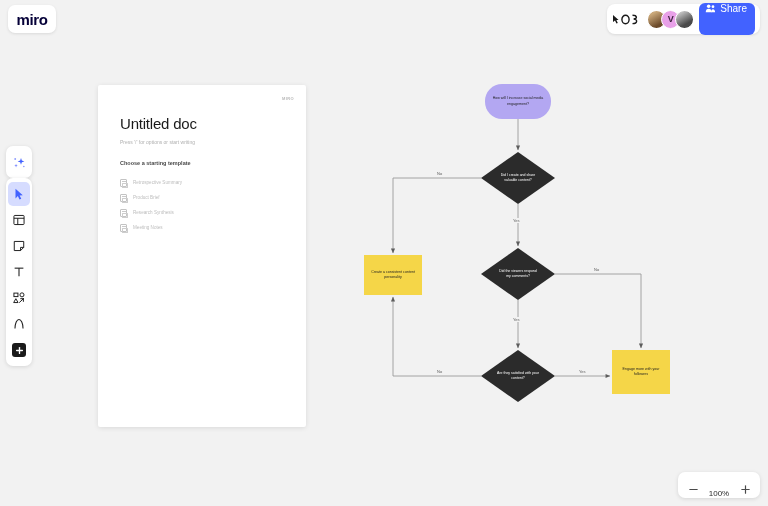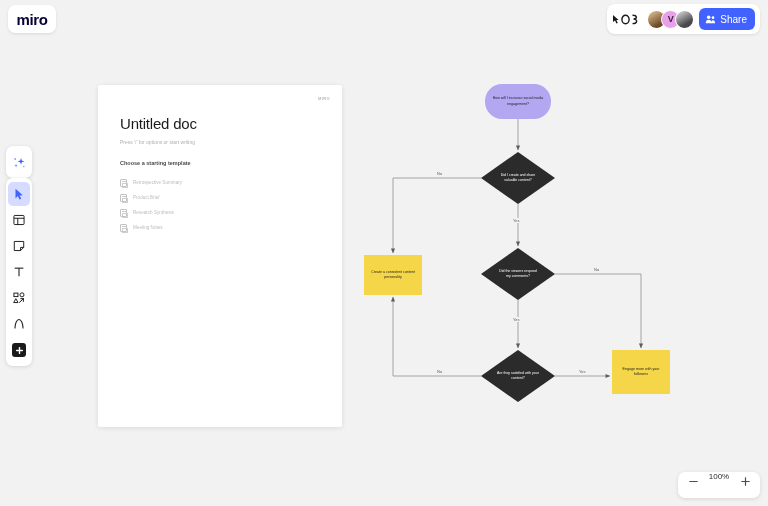--- a/index.html
+++ b/index.html
@@ -40,23 +40,23 @@
     border: 1.5px solid #fff; margin-left: -5px;
     display: flex; align-items: center; justify-content: center;
     font-size: 9px; color: #fff; font-weight: 600;
     overflow: hidden; position: relative;
   }
   .avatar:first-child { margin-left: 0; }
   .av1 { background: linear-gradient(150deg,#caa87a 20%,#6b4a2a 75%); }
   .av2 { background: #e8a0e8; color: #3b1f3b; }
   .av3 { background: linear-gradient(150deg,#cfcfcf 10%,#4a4a4a 70%); }
   .share-btn {
-    display: flex; align-items: center; gap: 4px;
+    display: flex; align-items: flex-start; gap: 4px;
     background: #4262ff; color: #fff;
-    border-radius: 6px; height: 22px; padding: 0 8px 0 6px;
+    border-radius: 6px; height: 32px; padding: 0 8px 0 6px;
     font-size: 10px; font-weight: 500; border: none; cursor: pointer;
   }
   .share-btn svg { display: block; }
 
   
   .tool-panel {
     position: absolute; left: 6px;
     width: 26px; background: #fff; border-radius: 7px;
     box-shadow: 0 1px 4px rgba(0,0,0,.12);
     display: flex; flex-direction: column; align-items: center;
@@ -72,21 +72,21 @@
   .tool.selected { background: #d6dcff; }
   .tool svg { display: block; }
   .tool-plus {
     width: 14px; height: 14px; background: #1a1a1a; border-radius: 3px;
     display: flex; align-items: center; justify-content: center;
   }
 
   
   .doc-card {
     position: absolute; left: 98px; top: 85px;
-    width: 244px; height: 342px;
+    width: 208px; height: 342px;
     background: #fff; border-radius: 2px;
     box-shadow: 0 1px 5px rgba(0,0,0,.10);
     padding: 24px 22px;
   }
   .doc-badge {
     position: absolute; right: 12px; top: 11px;
     font-size: 4px; color: #b9b9b9; letter-spacing: .4px; font-weight: 700;
   }
   .doc-title {
     font-size: 15px; color: #1a1a1a; font-weight: 400;
@@ -155,21 +155,21 @@
 
   .edge-label {
     position: absolute; font-size: 4px; color: #5d5d5d;
     background: #f2f2f2; padding: 0 2px;
   }
 
   
   .zoom-ctrl {
     position: absolute; right: 8px; bottom: 8px;
     height: 26px; background: #fff; border-radius: 7px;
-    display: flex; align-items: flex-start; gap: 4px; padding: 0 6px;
+    display: flex; align-items: flex-end; gap: 4px; padding: 0 6px;
     box-shadow: 0 1px 4px rgba(0,0,0,.12);
   }
   .zoom-btn {
     width: 18px; height: 18px; display: flex; align-items: center;
     justify-content: center; cursor: pointer; color: #4a4a4a;
   }
   .zoom-level { font-size: 8px; color: #2b2b2b; min-width: 26px; text-align: center; }
 </style>
 </head>
 <body>

